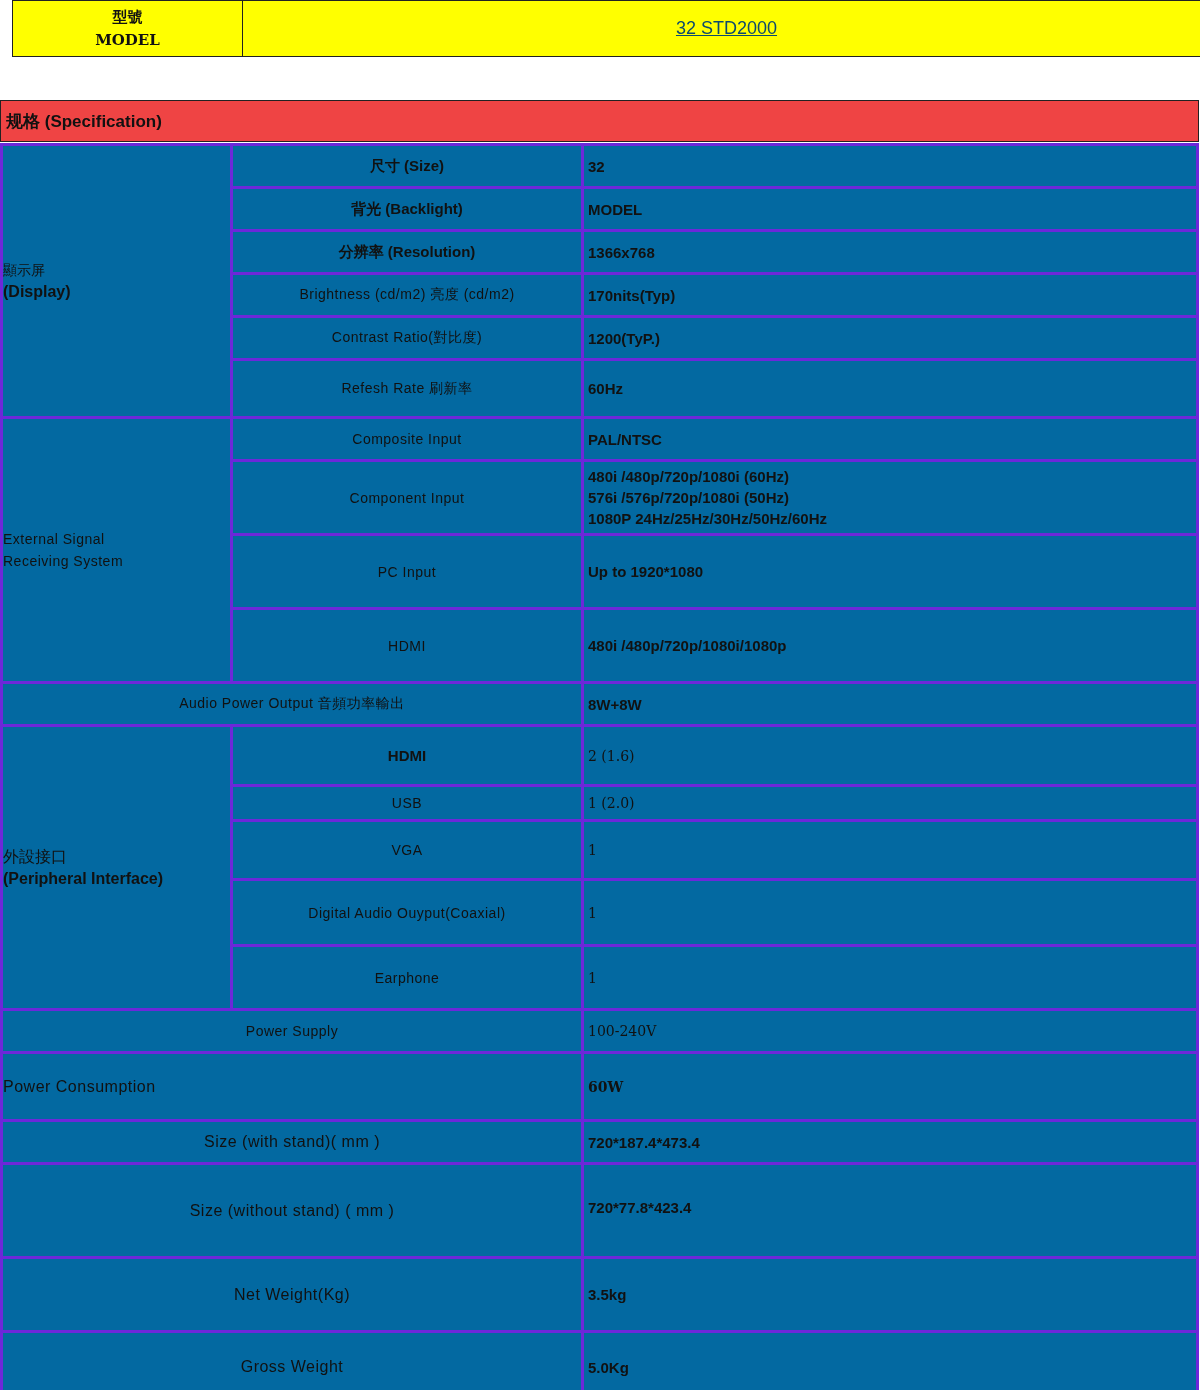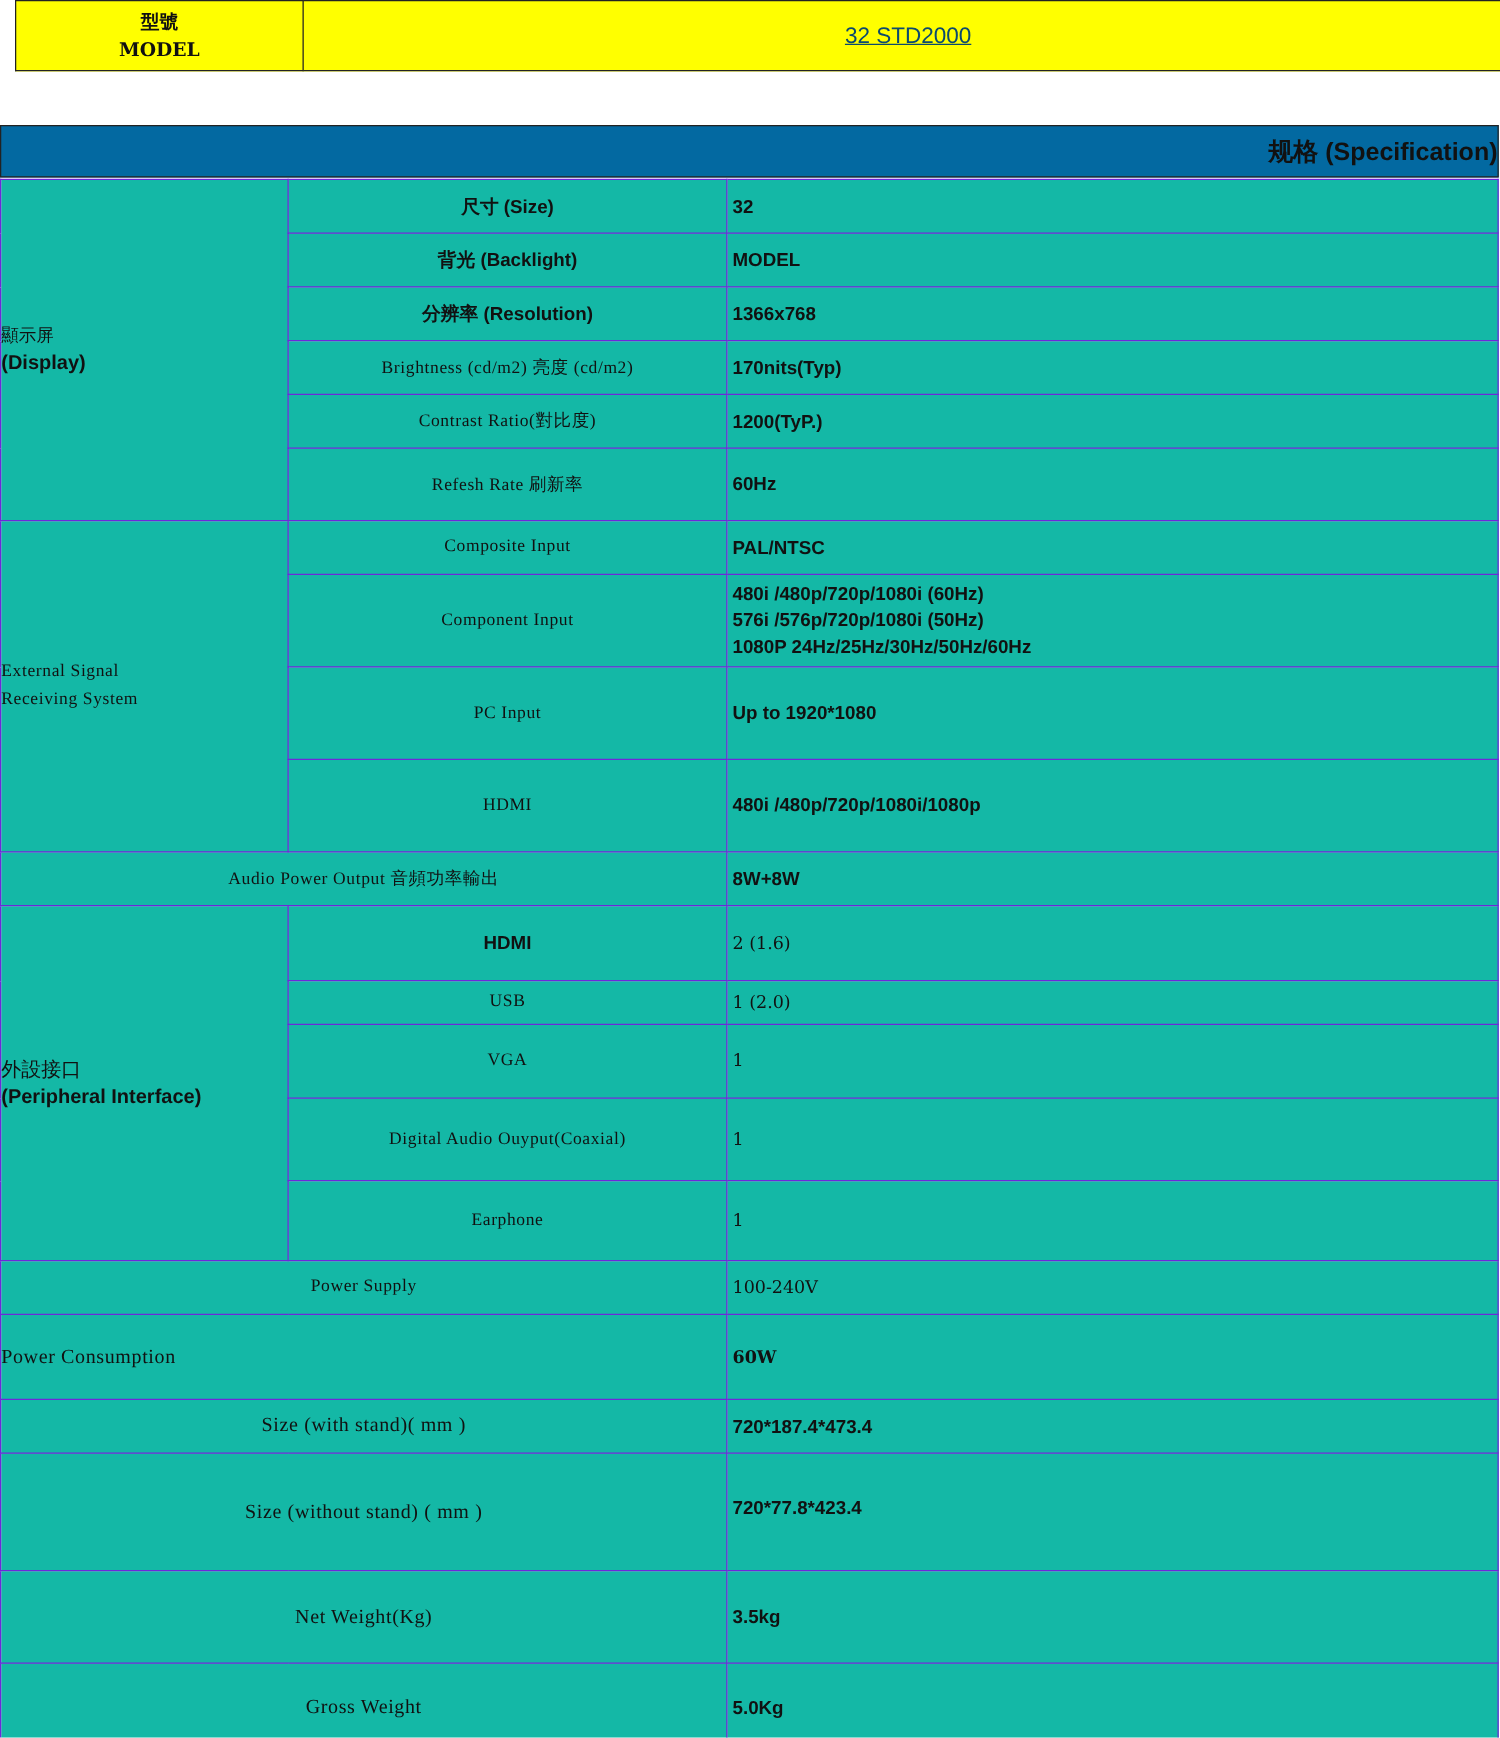--- a/index.html
+++ b/index.html
@@ -14,35 +14,35 @@
     width: 229px; text-align: center;
     font-family: "DejaVu Serif", "Liberation Serif", serif; font-weight: bold;
     font-size: 15px; line-height: 23px; color: #111;
   }
   .model-value {
     text-align: center; font-family: "Liberation Sans", sans-serif;
     font-size: 18px; color: #0c4a6e; text-decoration: underline;
   }
   .spec-header {
     position: absolute; left: 0; top: 100px; width: 1197px; height: 42px;
-    background: #0369a1; border: 1px solid #222;
-    font-family: "Liberation Sans", sans-serif; font-weight: bold; font-size: 20px;
-    line-height: 42px; padding-left: 5px; box-sizing: border-box; width: 1199px; color: #111; text-align: right;
+    background: #ef4444; border: 1px solid #222;
+    font-family: "Liberation Sans", sans-serif; font-weight: bold; font-size: 17px;
+    line-height: 42px; padding-left: 5px; box-sizing: border-box; width: 1199px; color: #111;
   }
   .spec-table {
     position: absolute; left: 0; top: 143px; width: 1199px;
     border-collapse: collapse; table-layout: fixed;
   }
-  .spec-table td { border: 1px solid #6d28d9; padding: 0; background: #14b8a6; color: #111; }
+  .spec-table td { border: 3px solid #6d28d9; padding: 0; background: #0369a1; color: #111; }
   .c-group {
     width: 229px; text-align: left; font-size: 15px; line-height: 22px;
   }
   .c-item { width: 350px; text-align: center; }
   .c-val { text-align: left; padding-left: 4px !important; vertical-align: middle; }
-  .serif { font-family: Liberation Serif, serif; font-size: 14px; letter-spacing: 0.5px; margin-left: 32px; }
+  .serif { font-family: Liberation Sans, sans-serif; font-size: 14px; letter-spacing: 0.5px; margin-left: 32px; }
   .sans-b { font-family: "Liberation Sans", sans-serif; font-weight: bold; font-size: 15px; }
   .vserif { font-family: "DejaVu Serif", "Liberation Serif", serif; font-size: 14px; }
   .multi span { display: block; line-height: 21px; }
 </style>
 </head>
 <body>
 
 <table class="model-table yellow">
   <tbody>
       <tr>

